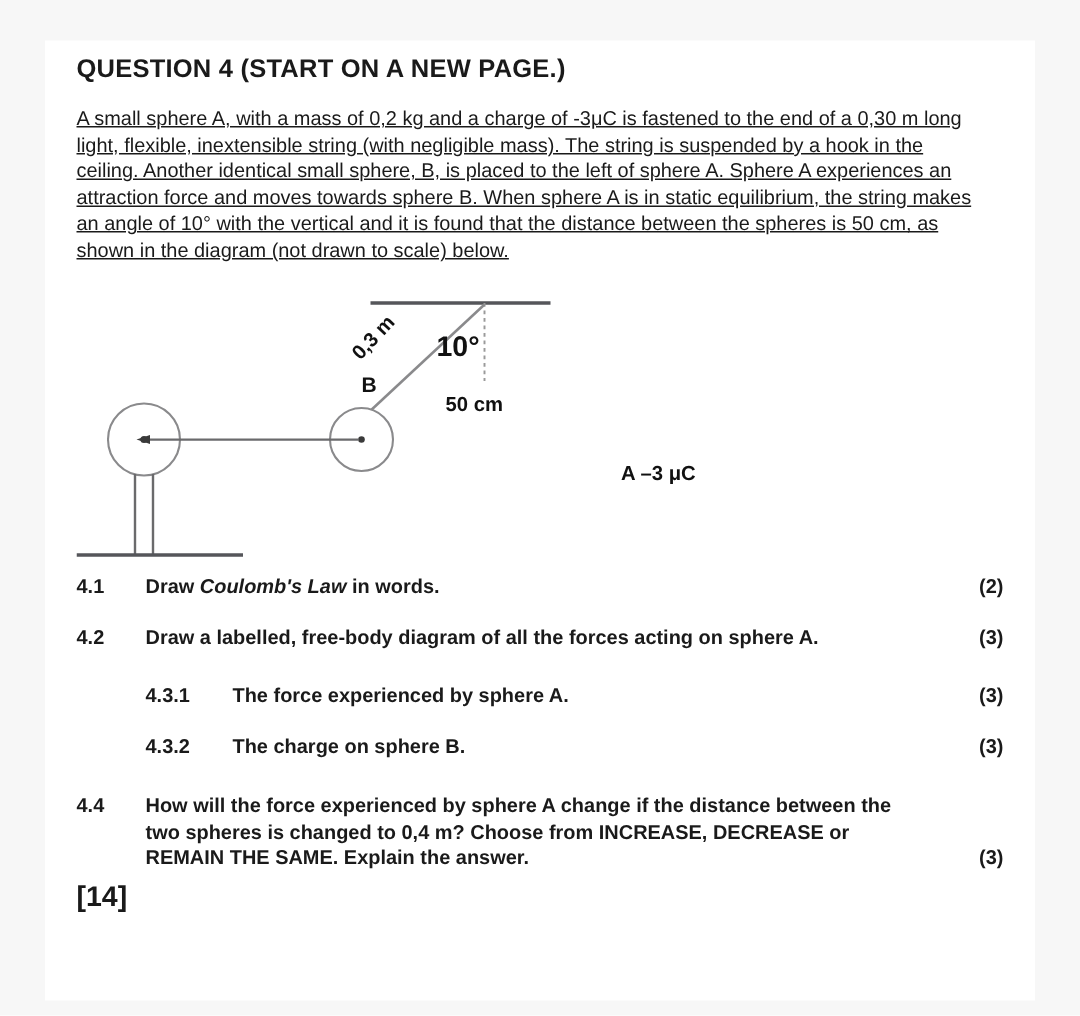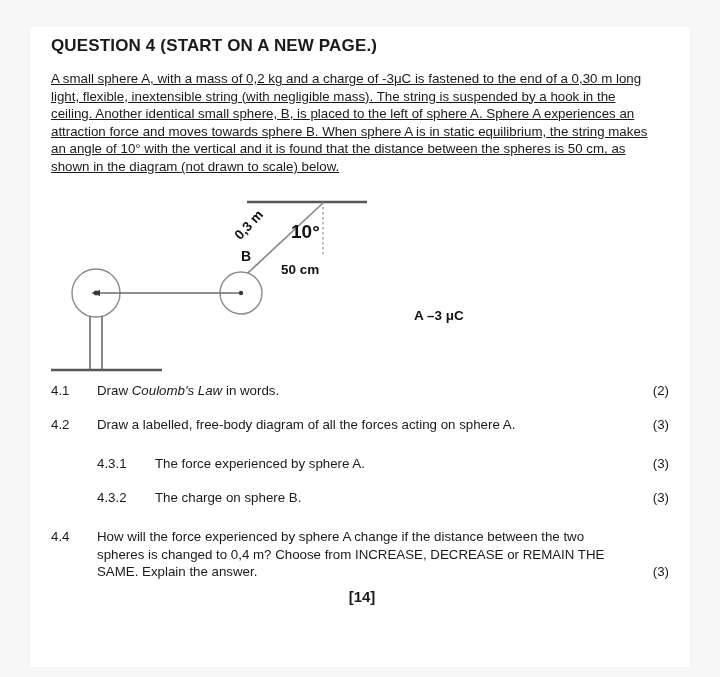--- a/index.html
+++ b/index.html
@@ -58,40 +58,41 @@
   }
   .diagram-wrap svg { display: block; }
   .dlabel {
     position: absolute;
     font-family: "Liberation Sans", sans-serif;
     font-weight: bold;
     color: #111;
     white-space: nowrap;
   }
   #lbl-B       { left: 190px; top: 60px;  font-size: 14px; }
-  #lbl-50cm    { left: 230px; top: 74px;  font-size: 13.5px; }
+  #lbl-50cm    { left: 246px; top: 74px;  font-size: 13.5px; }
   #lbl-A       { left: 351px; top: 120px; font-size: 13.5px; margin-left: 12px; }
   #lbl-angle   { left: 240px; top: 33px;  font-size: 19px; }
   #lbl-03m {
     left: 186px; top: 42px;
     font-size: 13.5px;
     transform: rotate(-47deg);
     transform-origin: 0 50%;
   }
 
   
   .qlist { margin-top: 4px; width: 622px; }
   .qrow {
     position: relative;
     display: flex;
     align-items: flex-start;
     margin-bottom: 17px;
     font-size: 13.3px;
     line-height: 17.6px;
     color: #1a1a1a;
+    font-weight: bold;
   }
   .qrow.sub { padding-left: 46px; }
   .qnum {
     flex: 0 0 auto;
     width: 46px;
   }
   .qrow.sub .qnum { width: 58px; }
   .qtext {
     flex: 1 1 auto;
     padding-right: 58px;
@@ -99,22 +100,22 @@
   .qtext i { font-style: italic; }
   .marks {
     position: absolute;
     right: 4px;
     top: 0;
     width: 40px;
     text-align: right;
   }
   .qrow.multiline .marks { top: 35.2px; }
   .total {
-    text-align: center;
-    font-size: 15px;
+    text-align: left;
+    font-size: 19px;
     font-weight: bold;
     color: #1a1a1a;
     padding-right: 0px;
     margin-top: -10px;
   }
   .spacer-4 { height: 4px; }
 </style>
 </head>
 <body>
 

